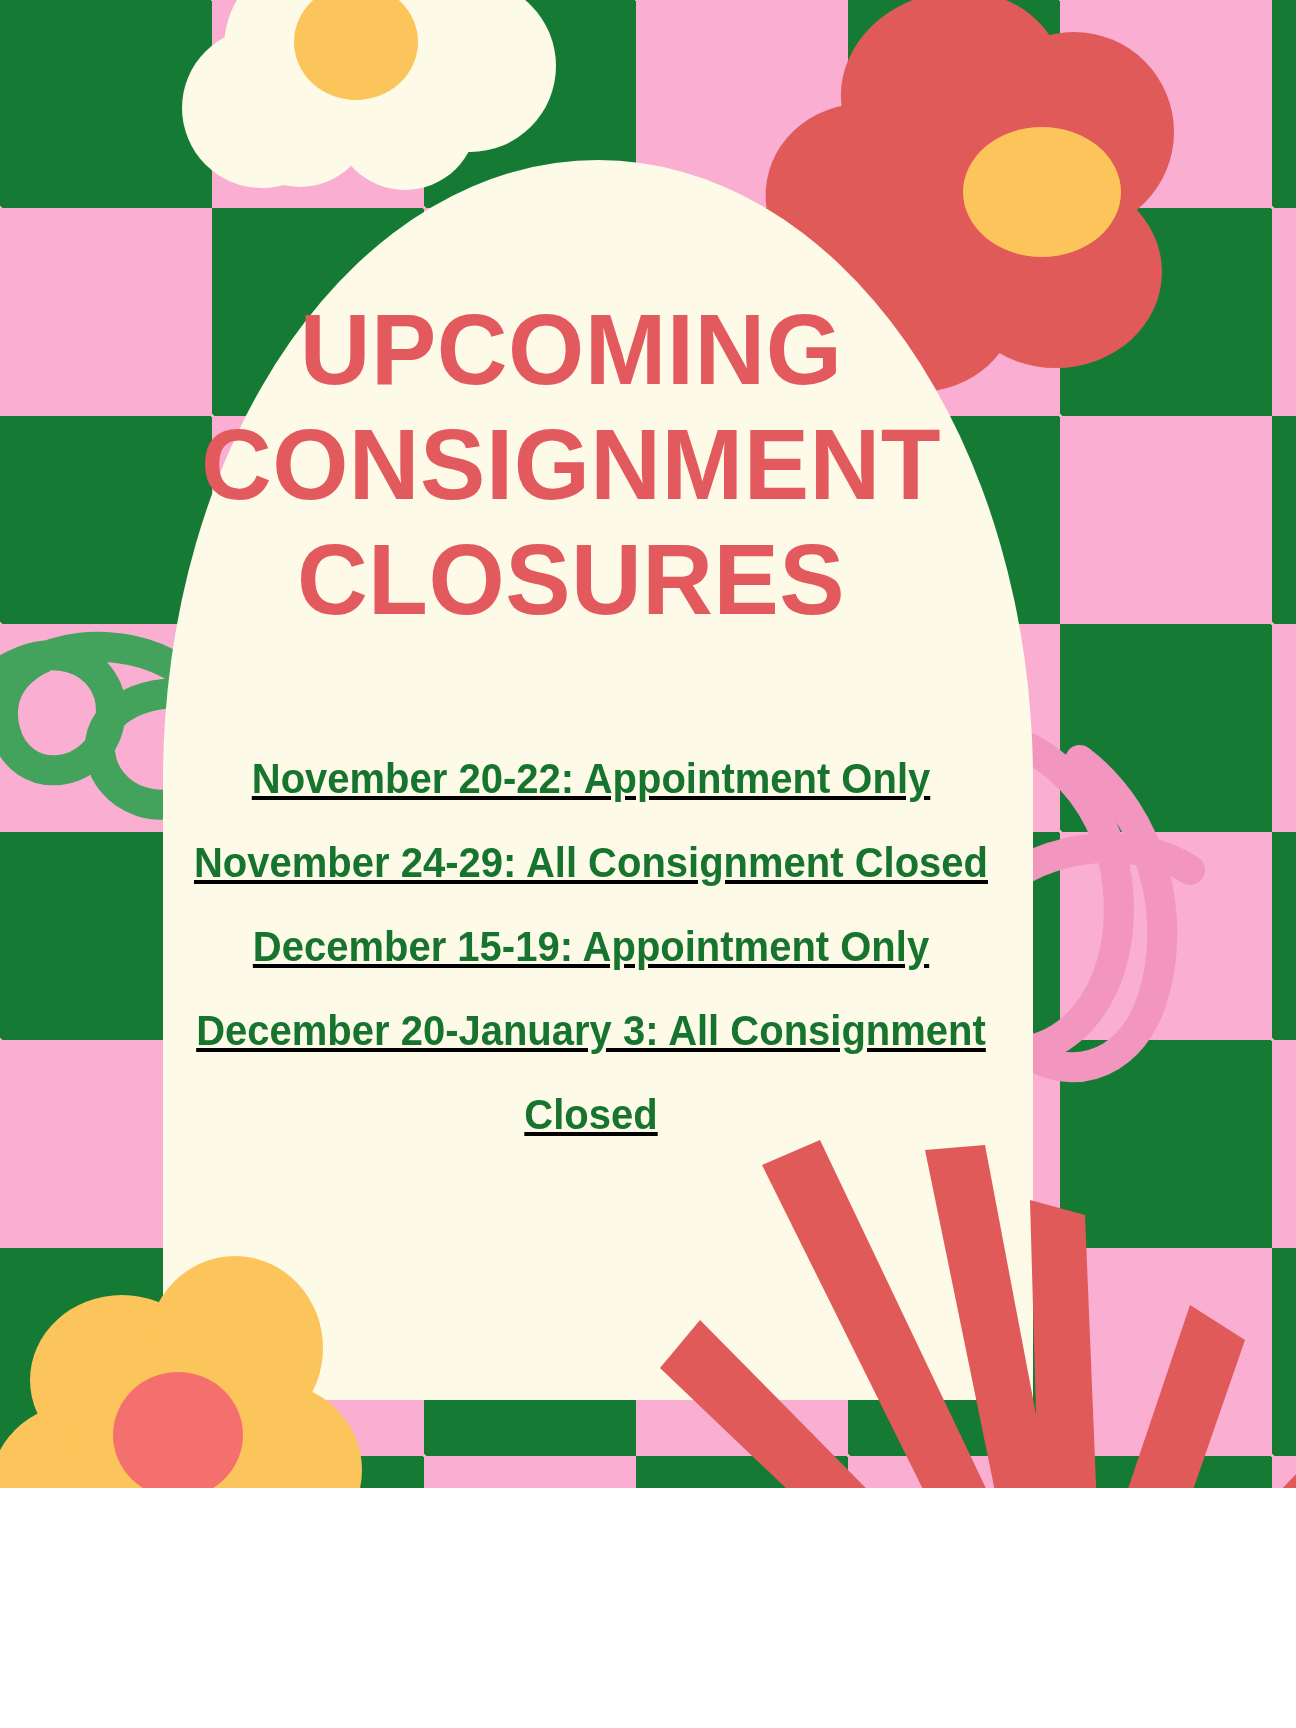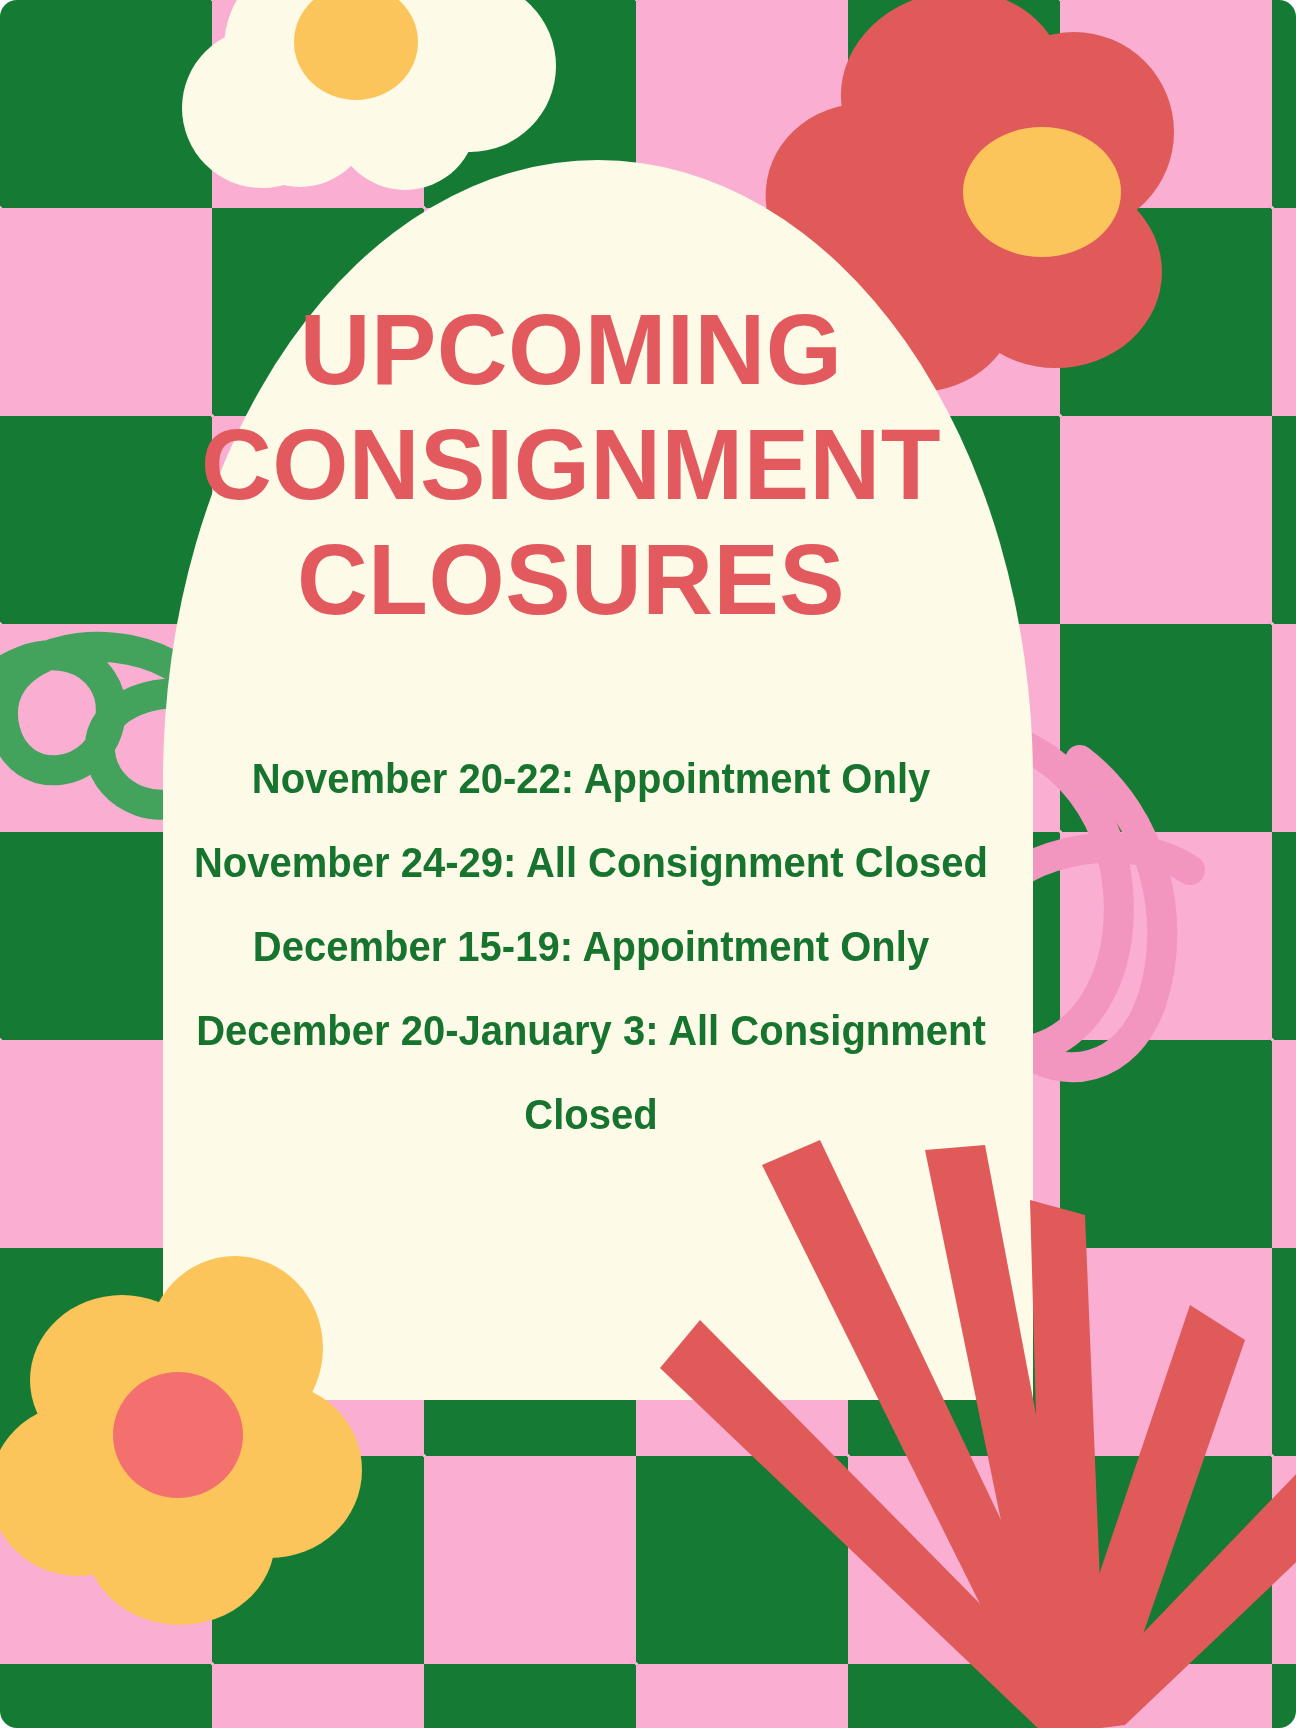--- a/index.html
+++ b/index.html
@@ -3,24 +3,23 @@
 <meta charset="utf-8">
 <style>
   html, body {
     margin: 0;
     padding: 0;
     background: #ffffff;
   }
   #poster {
     position: relative;
     width: 1296px;
-    height: 1728px;
+    height: 1488px;
     overflow: hidden;
     font-family: "Liberation Sans", sans-serif;
-    border-radius: 17px;
   }
 
   
   .checker {
     position: absolute;
     inset: 0;
     background-color: #157A33;
     background-image:
       linear-gradient(45deg, #F9AED2 25%, transparent 25%, transparent 75%, #F9AED2 75%),
       linear-gradient(45deg, #F9AED2 25%, transparent 25%, transparent 75%, #F9AED2 75%);
@@ -80,20 +79,21 @@
   }
 
   .dates {
     margin: 0;
     padding: 0;
     list-style: none;
     width: 900px;
     margin-left: -15px;
     margin-top: 100px;
     text-align: center;
+    text-decoration: underline;
   }
   .dates li {
     font-family: "Liberation Sans Narrow", "Liberation Sans", sans-serif;
     font-weight: 700;
     font-size: 43px;
     line-height: 1.95;
     color: #16742E;
     letter-spacing: 0px;
     white-space: normal;
     transform: scaleX(0.93);

